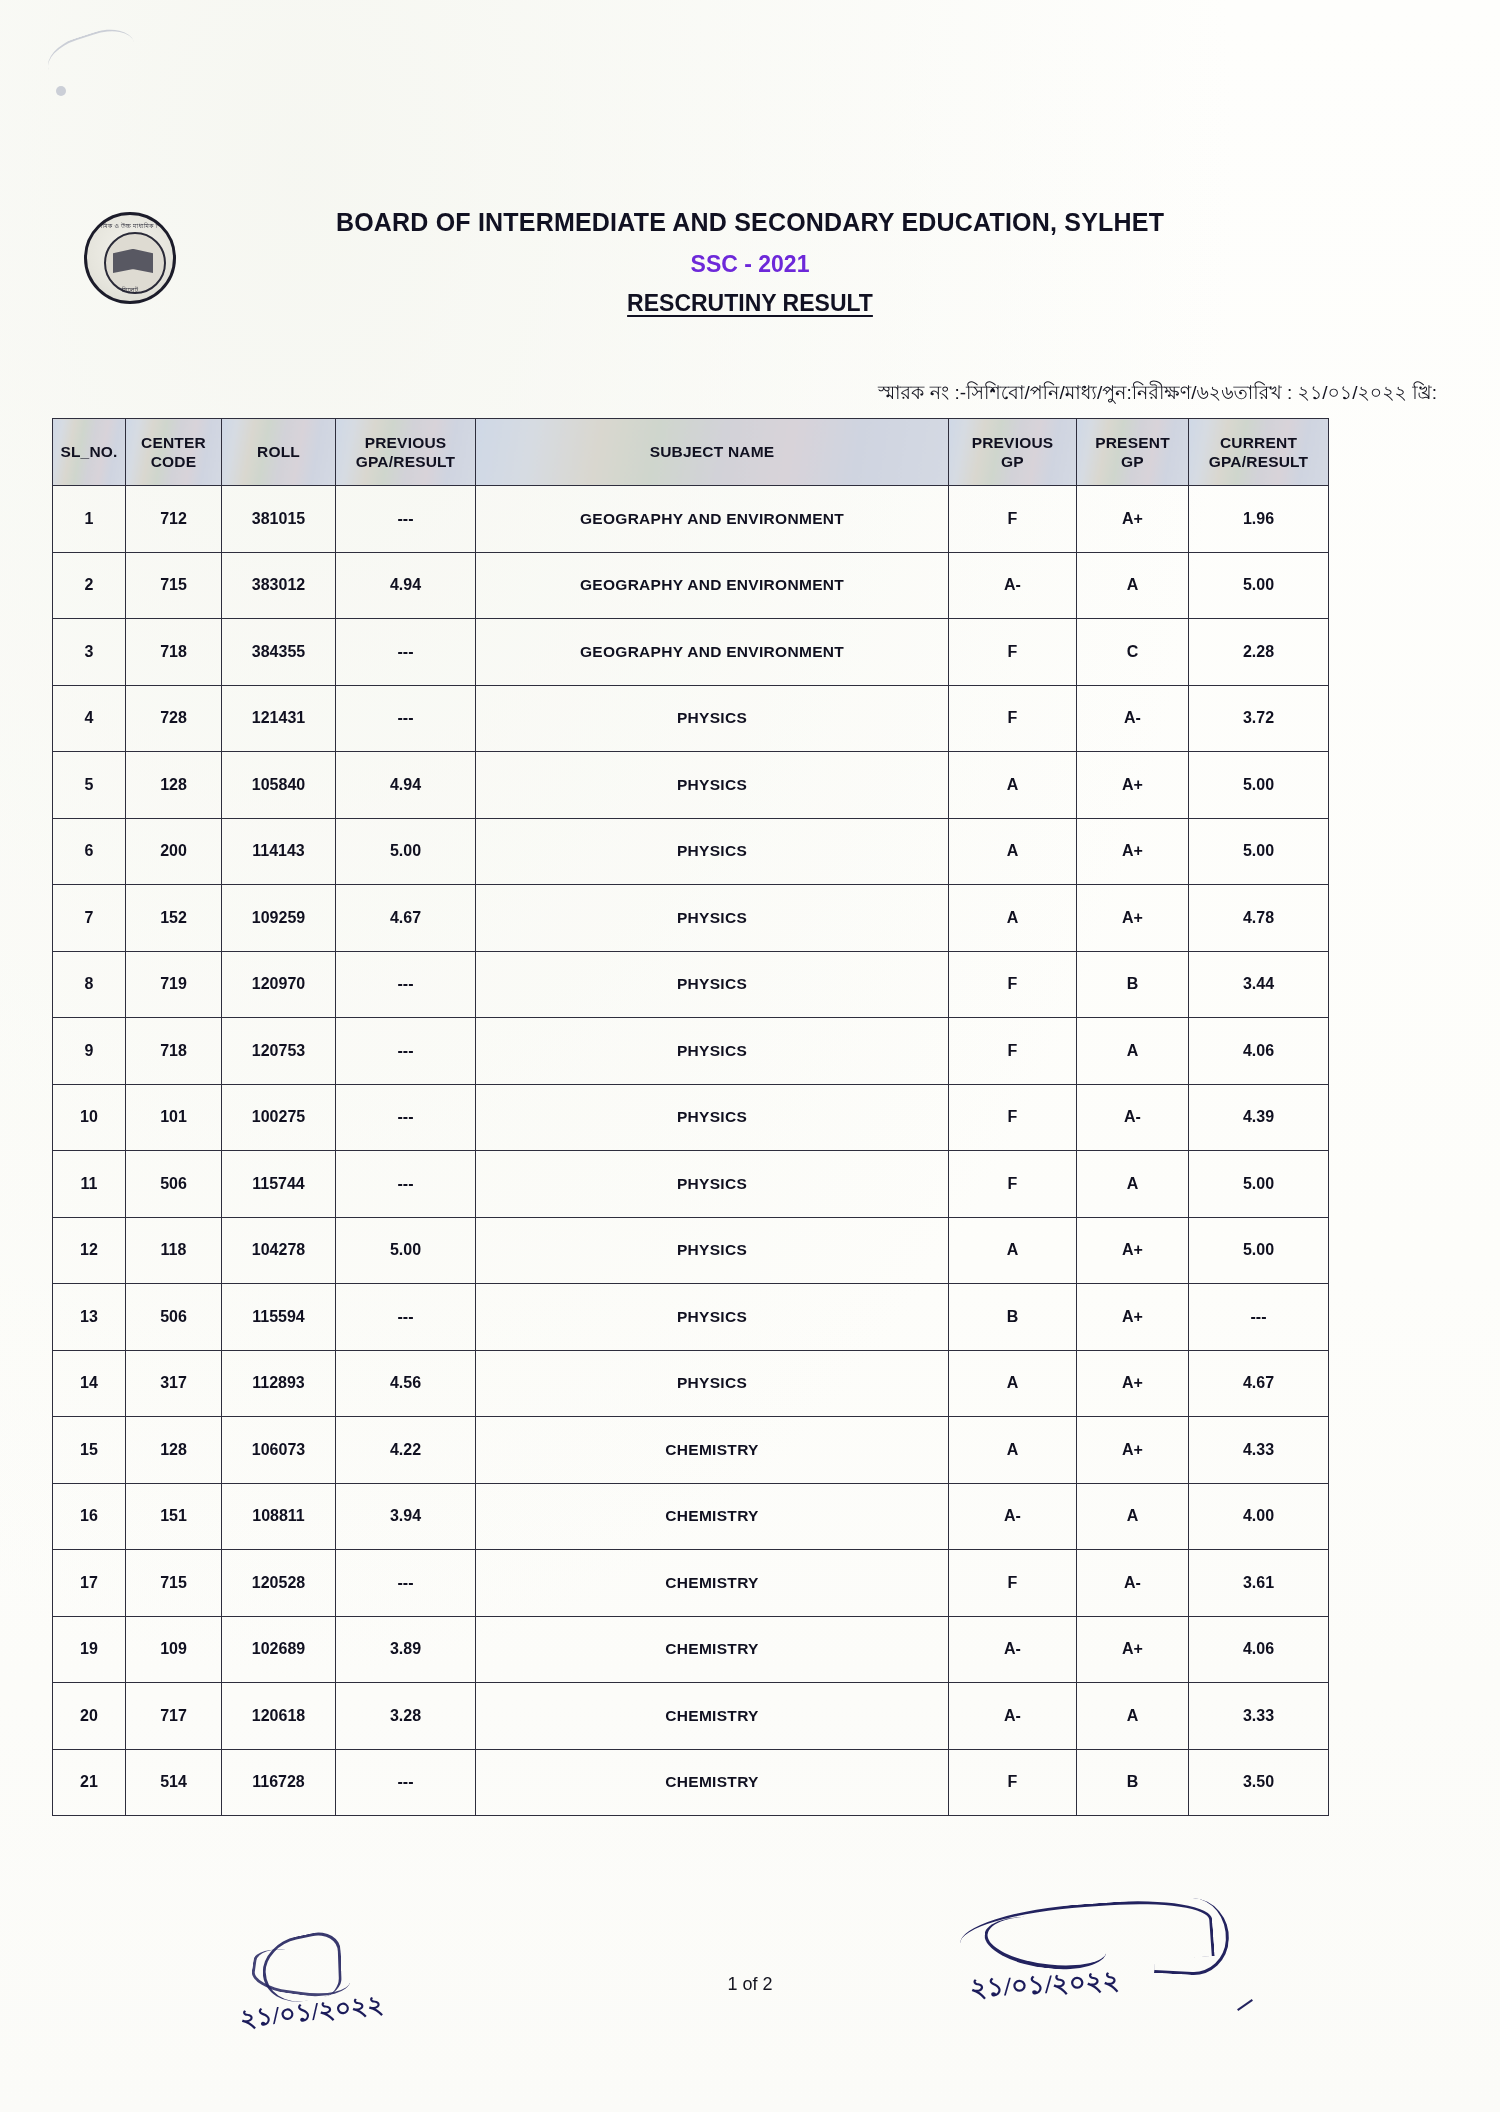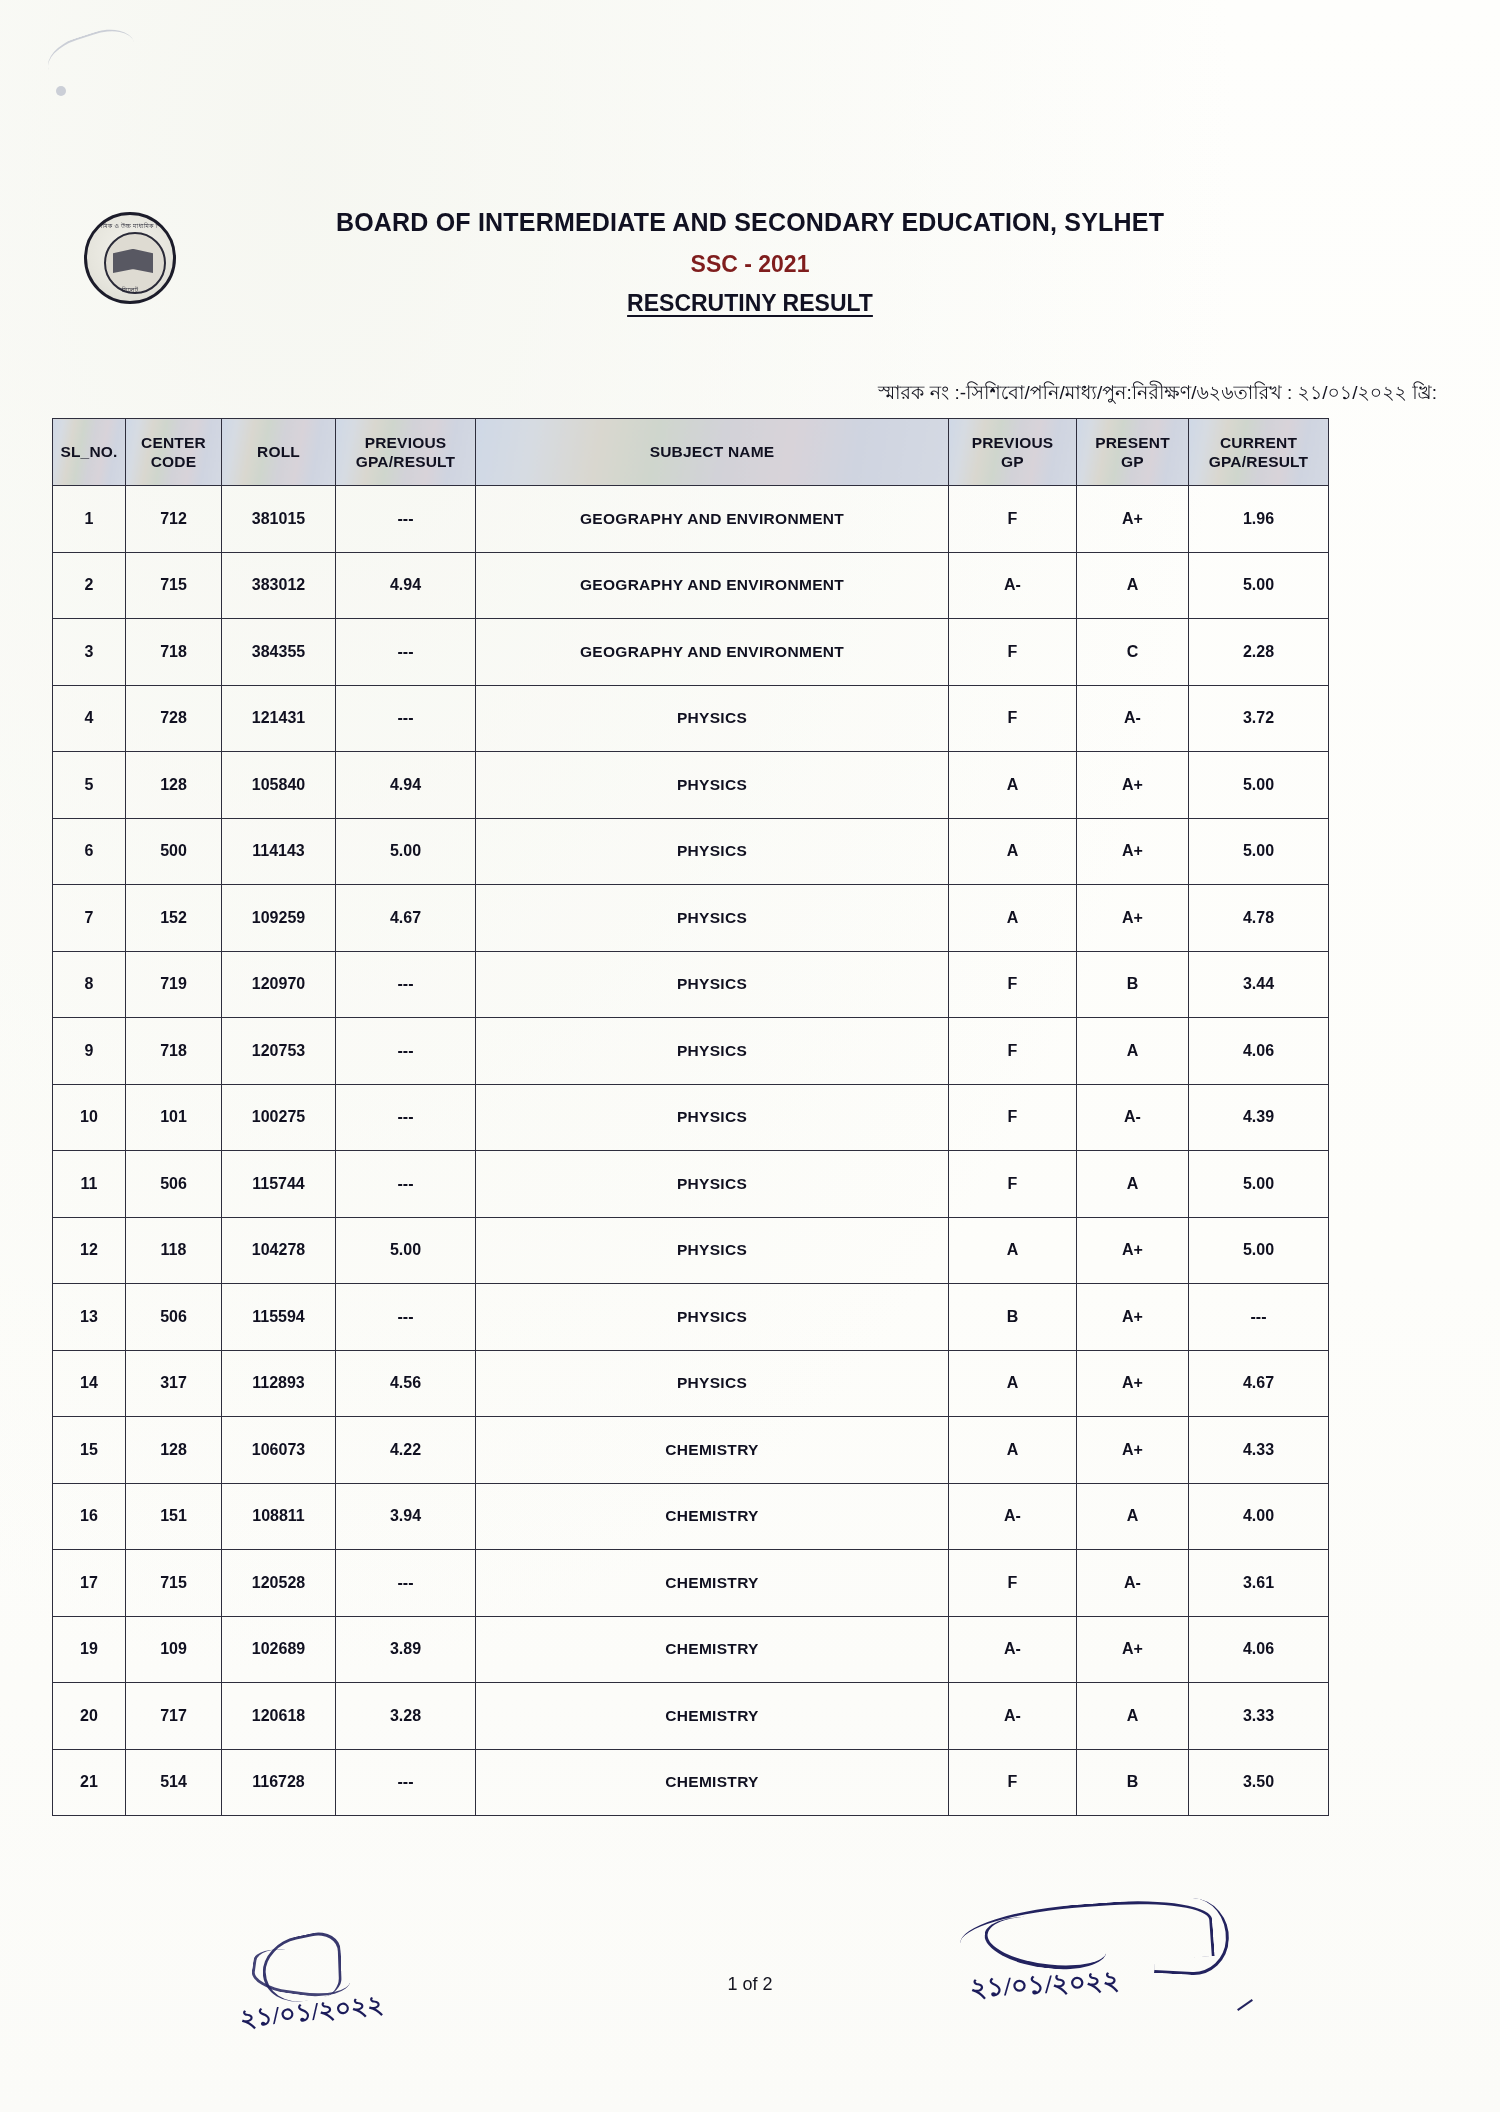--- a/index.html
+++ b/index.html
@@ -60,21 +60,21 @@
   .title-1 {
     font-size: 25px;
     font-weight: bold;
     letter-spacing: 0.2px;
     color: #111122;
   }
   .title-2 {
     font-size: 23px;
     font-weight: bold;
     margin-top: 14px;
-    color: #7f1d1d;
+    color: #6d28d9;
   }
   .title-3 {
     font-size: 23px;
     font-weight: bold;
     margin-top: 12px;
     color: #111122;
     text-decoration: underline;
     text-underline-offset: 4px;
   }
 
@@ -416,21 +416,21 @@
             <td>128</td>
             <td>105840</td>
             <td>4.94</td>
             <td class="subject">PHYSICS</td>
             <td>A</td>
             <td>A+</td>
             <td>5.00</td>
           </tr>
         <tr>
             <td class="sl">6</td>
-            <td>500</td>
+            <td>200</td>
             <td>114143</td>
             <td>5.00</td>
             <td class="subject">PHYSICS</td>
             <td>A</td>
             <td>A+</td>
             <td>5.00</td>
           </tr>
         <tr>
             <td class="sl">7</td>
             <td>152</td>

